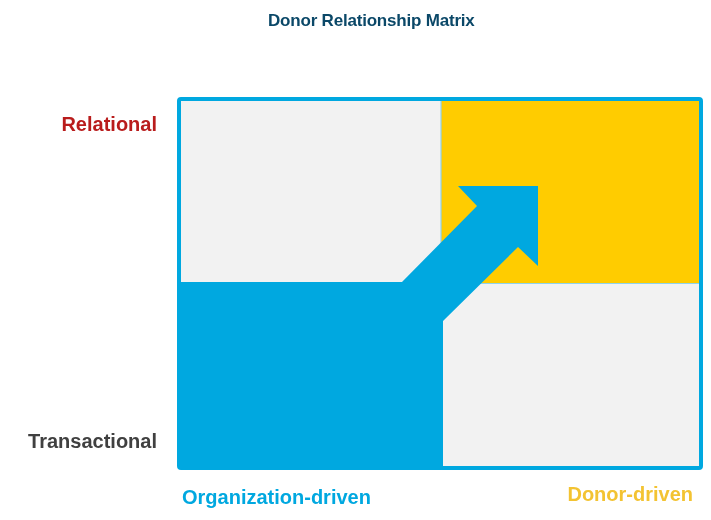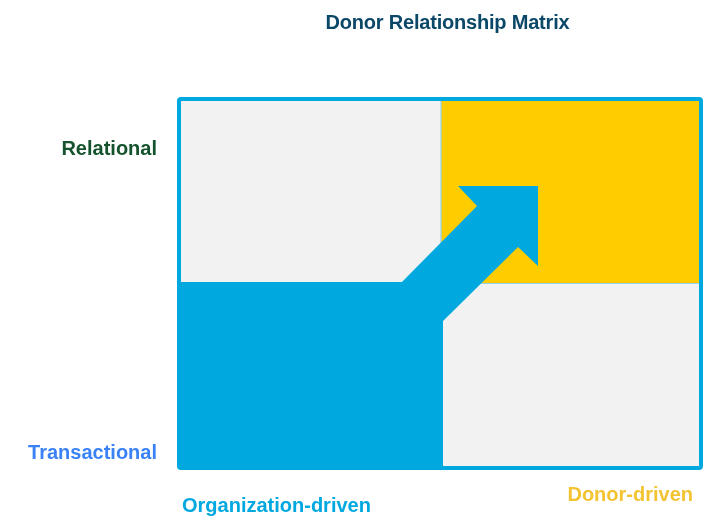--- a/index.html
+++ b/index.html
@@ -1,24 +1,24 @@
 <!DOCTYPE html>
 <html><head>
 <meta charset="utf-8">
 <style>
   html, body { margin: 0; padding: 0; background: #ffffff; }
   body { width: 711px; height: 520px; position: relative; overflow: hidden;
          font-family: "Liberation Sans", "DejaVu Sans", sans-serif; }
-  .title { position: absolute; left: 0; width: 627px; top: 11px; text-align: center;
+  .title { position: absolute; left: 0; width: 627px; top: 11px; text-align: left;
            padding-left: 268px; box-sizing: border-box;
-           font-size: 20px; font-weight: bold; color: #0B4868; letter-spacing: -0.2px; }
+           font-size: 17px; font-weight: bold; color: #0B4868; letter-spacing: -0.2px; }
   .axis-label { position: absolute; font-weight: bold; font-size: 20px; white-space: nowrap; }
-  .lbl-relational { right: 554px; top: 113px; color: #14532d; margin-top: 24px; }
-  .lbl-transactional { right: 554px; top: 441px; color: #3b82f6; }
-  .lbl-org { left: 182px; top: 486px; color: #00A8E0; margin-top: 8px; }
+  .lbl-relational { right: 554px; top: 113px; color: #b91c1c; }
+  .lbl-transactional { right: 554px; top: 430px; color: #404040; }
+  .lbl-org { left: 182px; top: 486px; color: #00A8E0; }
   .lbl-donor { right: 18px; top: 483px; color: #F3C332; margin-left: 42px; }
   svg.matrix { position: absolute; left: 0; top: 0; }
 </style>
 </head>
 <body>
 
 <div class="title">Donor Relationship Matrix</div>
 
 <div class="axis-label lbl-relational">Relational</div>
 <div class="axis-label lbl-transactional">Transactional</div>

